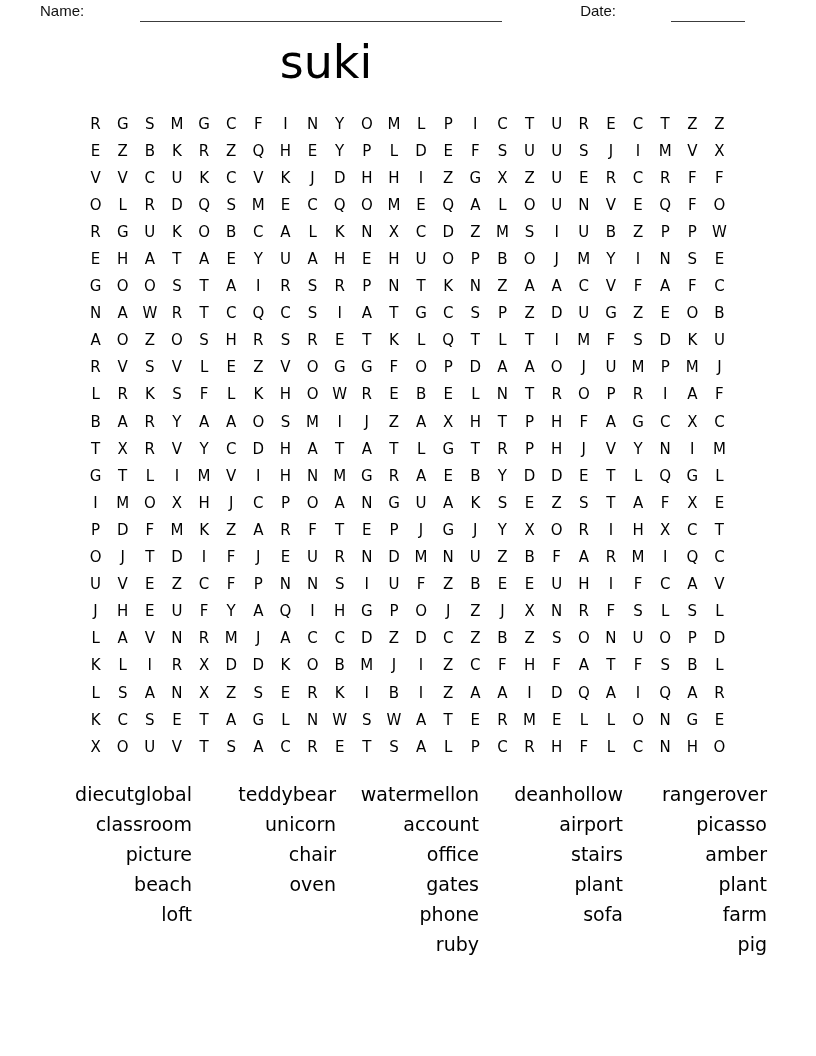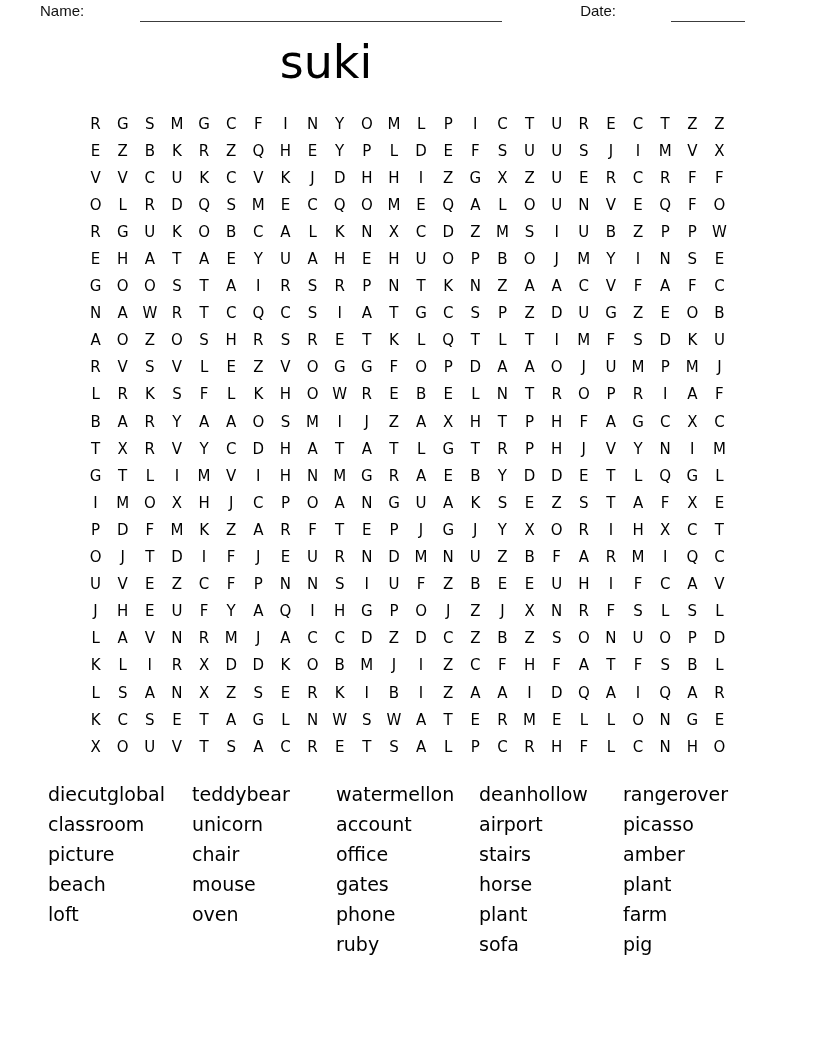--- a/index.html
+++ b/index.html
@@ -33,21 +33,21 @@
   }
   .cell{
     display:flex;align-items:center;justify-content:center;
     font-size:15px;color:#000;
   }
   
   #word-list{
     position:absolute;top:779px;left:48px;
     display:flex;
   }
-  .wl-col{width:144px;}
+  .wl-col{width:144px;text-align:right;}
   .wl-col:nth-child(3){width:143px;}
   .word{
     font-size:19px;line-height:30px;color:#000;
     letter-spacing:0px;white-space:nowrap;
   }
 </style>
 </head>
 <body>
 
 <div id="header">
@@ -643,36 +643,34 @@
       <div class="word">diecutglobal</div>
       <div class="word">classroom</div>
       <div class="word">picture</div>
       <div class="word">beach</div>
       <div class="word">loft</div>
     </div>
     <div class="wl-col">
       <div class="word">teddybear</div>
       <div class="word">unicorn</div>
       <div class="word">chair</div>
-      <div class="word">mouse</div>
       <div class="word">oven</div>
     </div>
     <div class="wl-col">
       <div class="word">watermellon</div>
       <div class="word">account</div>
       <div class="word">office</div>
       <div class="word">gates</div>
       <div class="word">phone</div>
       <div class="word">ruby</div>
     </div>
     <div class="wl-col">
       <div class="word">deanhollow</div>
       <div class="word">airport</div>
       <div class="word">stairs</div>
-      <div class="word">horse</div>
       <div class="word">plant</div>
       <div class="word">sofa</div>
     </div>
     <div class="wl-col">
       <div class="word">rangerover</div>
       <div class="word">picasso</div>
       <div class="word">amber</div>
       <div class="word">plant</div>
       <div class="word">farm</div>
       <div class="word">pig</div>

